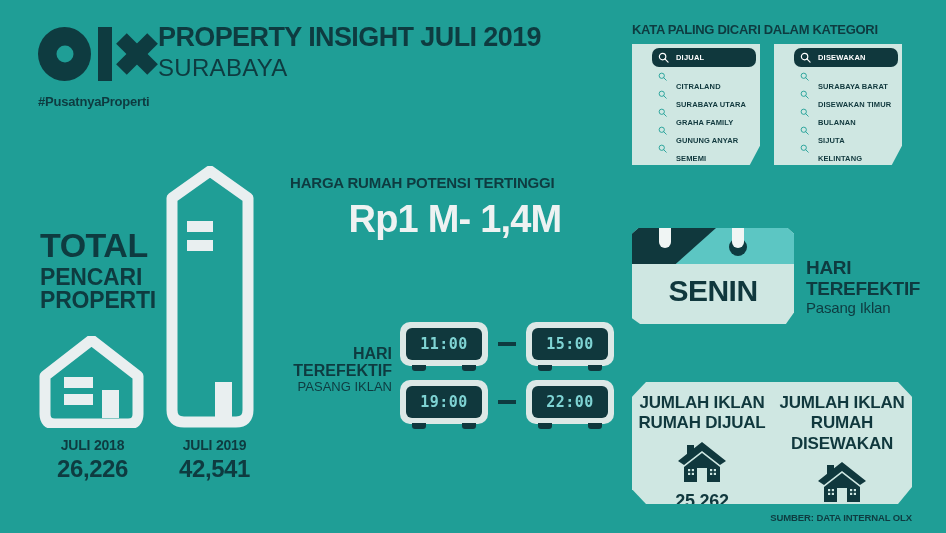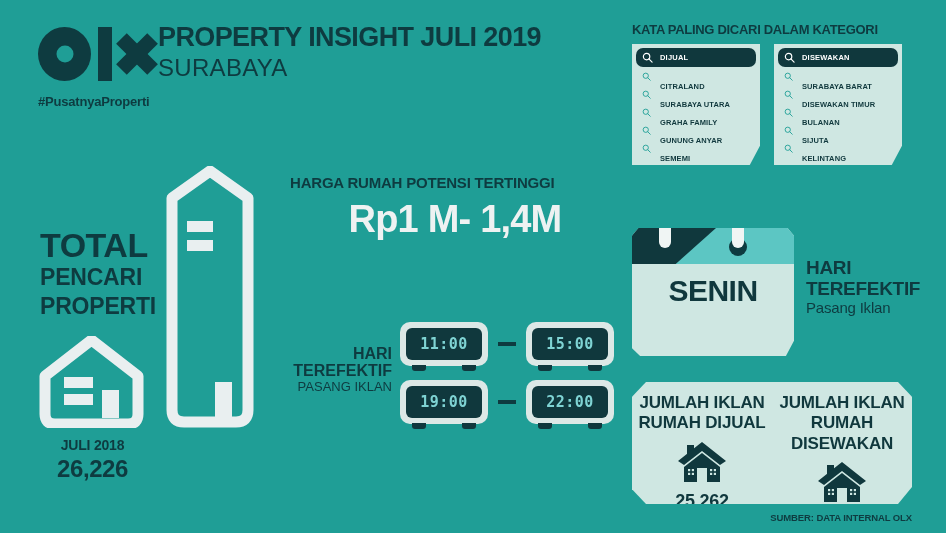--- a/index.html
+++ b/index.html
@@ -52,21 +52,21 @@
 
   
   .kw-title {
     position: absolute; left: 632px; top: 22px;
     font-size: 13px; font-weight: bold; color: #0e3b40;
     letter-spacing: -0.3px;
   }
   .kw-cols { position: absolute; left: 632px; top: 44px; display: flex; gap: 14px; }
   .kw-col {
     width: 128px; background: #cfe7e2;
-    padding: 4px 4px 8px 4px;
+    padding: 4px 4px 8px 20px;
     clip-path: polygon(0 0, 100% 0, 100% 84%, 92% 100%, 0 100%);
   }
   .kw-head {
     background: #10383d; border-radius: 7px;
     height: 19px; display: flex; align-items: center;
     padding: 0 6px; gap: 7px;
   }
   .kw-head-label {
     font-size: 7.5px; font-weight: bold; color: #ffffff; letter-spacing: 0.2px;
   }
@@ -79,21 +79,21 @@
   }
   .mag { display: block; }
 
   
   .total-title {
     position: absolute; left: 40px; top: 228px;
     color: #0e3b40; line-height: 1;
   }
   .total-title .l1 { font-size: 34px; font-weight: bold; letter-spacing: -0.5px; }
   .total-title .l2 { font-size: 23px; font-weight: bold; margin-top: 4px; letter-spacing: -0.2px; }
-  .total-title .l3 { font-size: 23px; font-weight: bold; margin-top: 6px; letter-spacing: -0.2px; }
+  .total-title .l3 { font-size: 23px; font-weight: bold; margin-top: 0; letter-spacing: -0.2px; }
 
   .house-small { position: absolute; left: 38px; top: 336px; }
   .tower { position: absolute; left: 162px; top: 166px; }
 
   .stat-block { position: absolute; text-align: center; color: #0e3b40; }
   .stat-label { font-size: 14px; font-weight: bold; letter-spacing: -0.2px; }
   .stat-value { font-size: 24px; font-weight: bold; margin-top: 2px; letter-spacing: -0.4px; }
   .stat-2018 { left: 30px; top: 437px; width: 125px; }
   .stat-2019 { left: 152px; top: 437px; width: 125px; }
 
@@ -137,21 +137,21 @@
     content: ""; position: absolute; bottom: -5px;
     width: 14px; height: 6px; background: #10383d; border-radius: 0 0 3px 3px;
   }
   .clock::before { left: 12px; }
   .clock::after  { right: 12px; }
   .dash { width: 18px; height: 4px; background: #0e3b40; }
 
   
   .cal-wrap { position: absolute; left: 632px; top: 228px; }
   .cal {
-    position: relative; width: 162px; height: 128px;
+    position: relative; width: 162px; height: 96px;
     background: #cfe7e2;
     clip-path: polygon(4% 0, 96% 0, 100% 6%, 100% 88%, 95% 100%, 5% 100%, 0 94%, 0 6%);
     padding-left: 40px;
   }
   .cal-top {
     position: absolute; left: 0; top: 0; width: 100%; height: 36px;
     background: #5cc6c3; overflow: hidden;
   }
   .cal-corner {
     position: absolute; left: 0; top: 0; width: 84px; height: 36px;
@@ -332,20 +332,24 @@
   <svg class="tower" width="96" height="262" viewBox="0 0 96 262">
     <path d="M48 5 L86 32 L86 244 Q86 256 74 256 L22 256 Q10 256 10 244 L10 32 Z" fill="none" stroke="#e9eff0" stroke-width="11" stroke-linejoin="round"></path>
     <rect x="25" y="55" width="26" height="11" fill="#e9eff0"></rect>
     <rect x="25" y="74" width="26" height="11" fill="#e9eff0"></rect>
     <rect x="53" y="216" width="17" height="36" fill="#e9eff0"></rect>
   </svg>
 
   <div class="stat-block stat-2018">
     <div class="stat-label">JULI 2018</div>
     <div class="stat-value">26,226</div>
+  </div>
+  <div class="stat-block stat-2019">
+    <div class="stat-label">JULI 2019</div>
+    <div class="stat-value">42,541</div>
   </div>
 
   <div class="price-label">HARGA RUMAH POTENSI TERTINGGI</div>
   <div class="price-value">Rp1 M- 1,4M</div>
 
   <div class="time-label">
     <div class="t1">HARI</div>
     <div class="t2">TEREFEKTIF</div>
     <div class="t3">PASANG IKLAN</div>
   </div>

